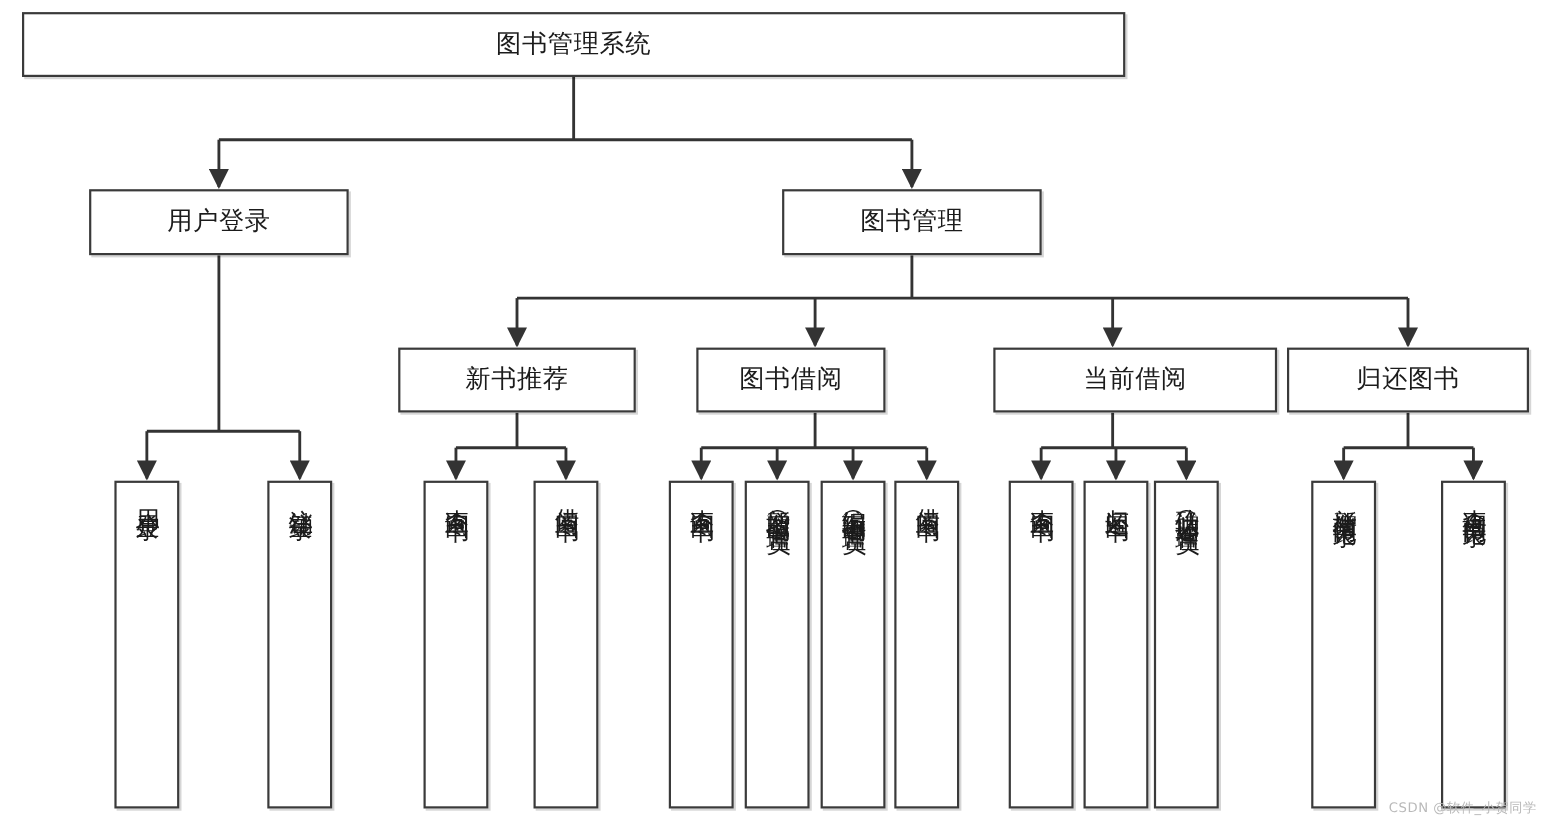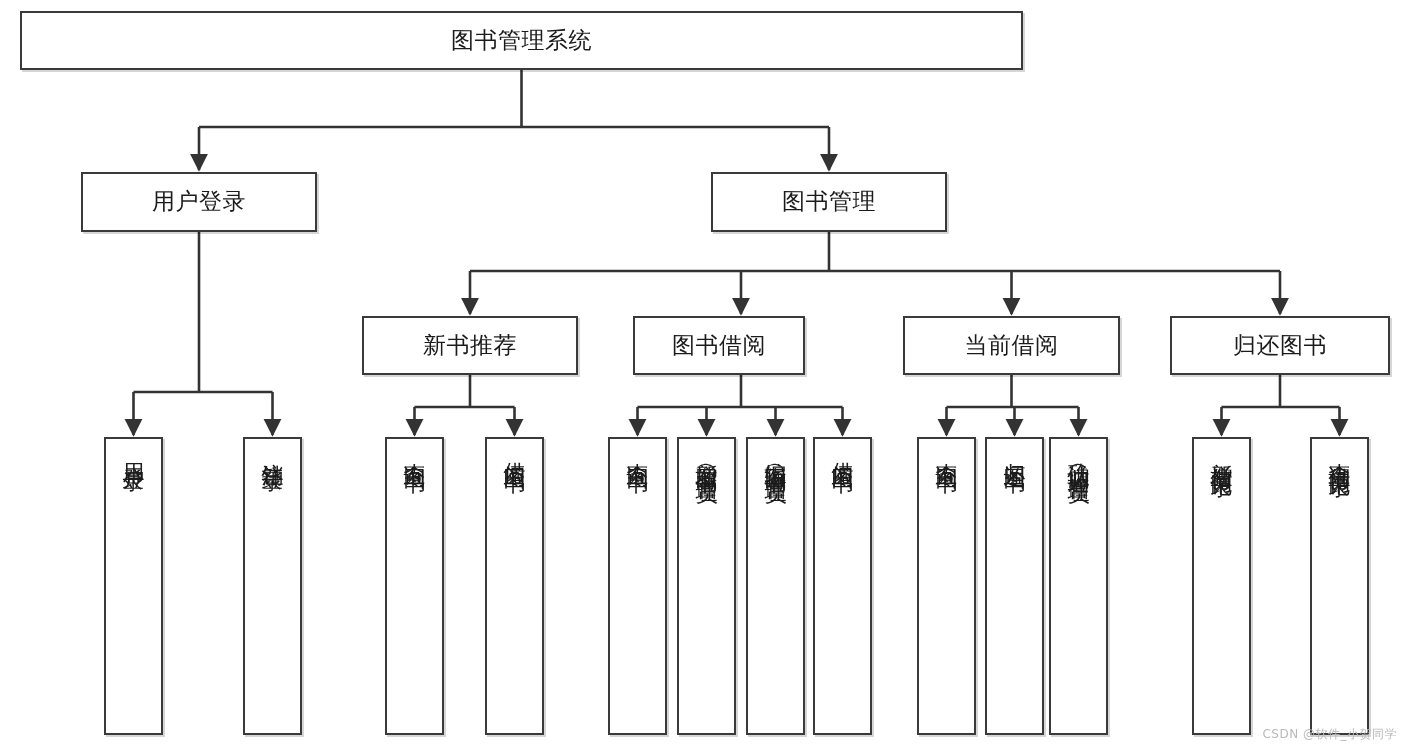--- a/index.html
+++ b/index.html
@@ -132,21 +132,21 @@
       </div>
       <div class="node h" style="left: 711px; top: 172px; width: 236px; height: 60px;">
         <span class="label">图书管理</span>
       </div>
       <div class="node h" style="left: 362px; top: 316px; width: 216px; height: 59px;">
         <span class="label">新书推荐</span>
       </div>
       <div class="node h" style="left: 633px; top: 316px; width: 172px; height: 59px;">
         <span class="label">图书借阅</span>
       </div>
-      <div class="node h" style="left: 903px; top: 316px; width: 217px; height: 59px;">
+      <div class="node h" style="left: 903px; top: 316px; width: 258px; height: 59px;">
         <span class="label">当前借阅</span>
       </div>
       <div class="node h" style="left: 1170px; top: 316px; width: 220px; height: 59px;">
         <span class="label">归还图书</span>
       </div>
       <div class="node v" style="left: 104px; top: 437px; width: 59px; height: 298px;">
         <span class="label">用户登录</span>
       </div>
       <div class="node v" style="left: 243px; top: 437px; width: 59px; height: 298px;">
         <span class="label">注销登录</span>

